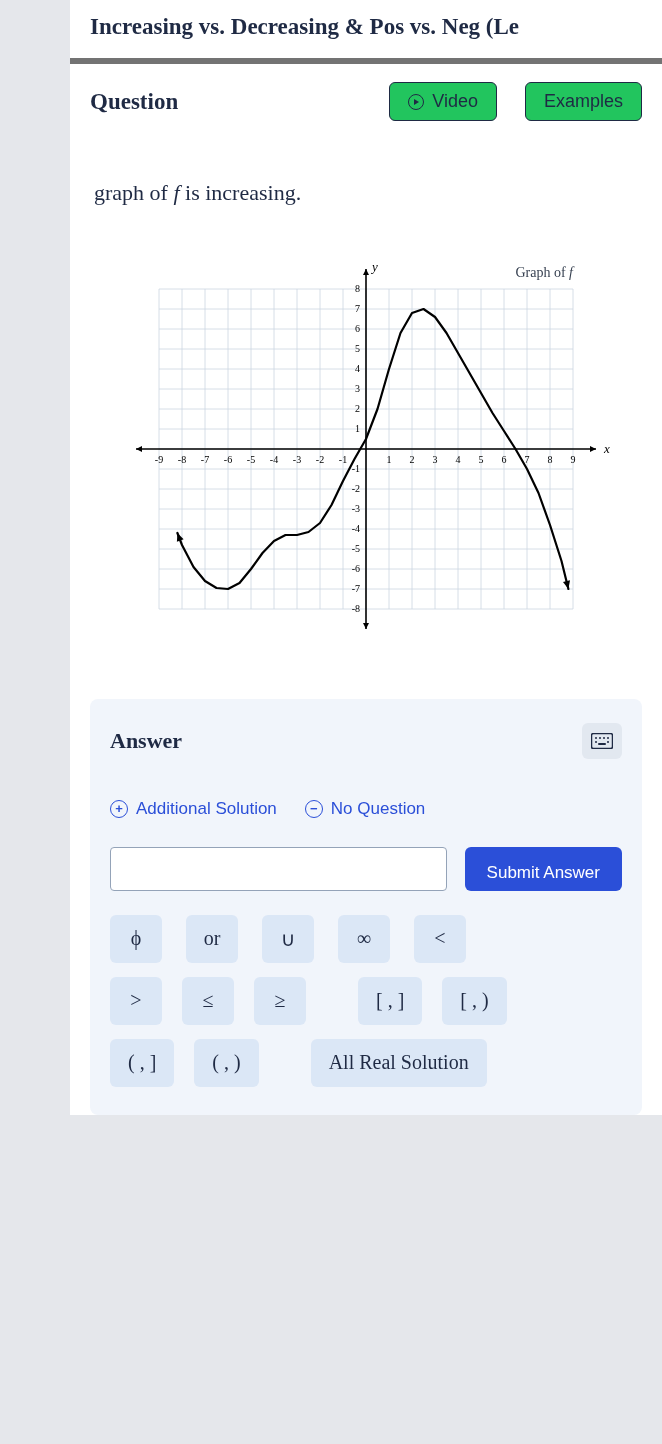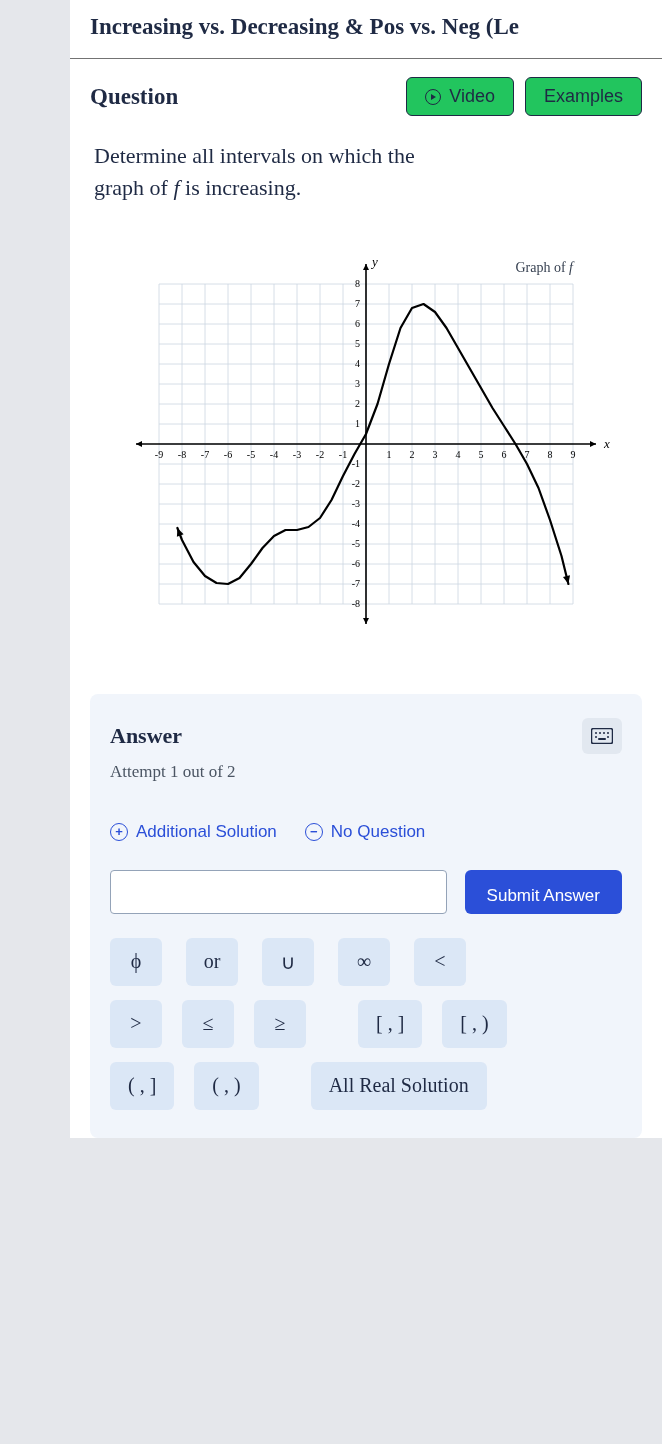--- a/index.html
+++ b/index.html
@@ -12,27 +12,27 @@
   }
   .page {
     background: #fff;
     width: 592px;
   }
   .topic-title {
     font-weight: bold;
     font-size: 23px;
     color: #1f2a44;
     padding: 14px 20px 18px 20px;
-    border-bottom: 1px solid #737373;
+    border-bottom: 6px solid #737373;
   }
   .question-header {
     display: flex;
     align-items: center;
     padding: 18px 20px 12px 20px;
-    gap: 11px;
+    gap: 28px;
     justify-content: center;
   }
   .question-label {
     font-weight: bold;
     font-size: 23px;
     color: #1f2a44;
     flex: 1;
   }
   .hbtn {
     border: 1.5px solid #1f2a44;
@@ -196,21 +196,21 @@
     <button class="hbtn">
       <span class="play-icon"></span>
       <span>Video</span>
     </button>
     <button class="hbtn">
       <span>Examples</span>
     </button>
   </div>
 
   <div class="prompt">
-    <span>Determine all intervals on which the</span><br>
+    <br>
     <span>graph of </span><span class="fvar">f</span><span> is increasing.</span>
   </div>
 
   <div class="graph-wrap">
     <svg id="graph-svg" width="540" height="430" viewBox="0 0 540 430">
         <line x1="63" y1="50" x2="63" y2="370" stroke="#cbd5e1" stroke-width="0.8"></line>
         <line x1="86" y1="50" x2="86" y2="370" stroke="#cbd5e1" stroke-width="0.8"></line>
         <line x1="109" y1="50" x2="109" y2="370" stroke="#cbd5e1" stroke-width="0.8"></line>
         <line x1="132" y1="50" x2="132" y2="370" stroke="#cbd5e1" stroke-width="0.8"></line>
         <line x1="155" y1="50" x2="155" y2="370" stroke="#cbd5e1" stroke-width="0.8"></line>
@@ -303,21 +303,20 @@
           <circle cx="5" cy="5" r="1" fill="#1f2a44"></circle>
             <circle cx="9" cy="5" r="1" fill="#1f2a44"></circle>
             <circle cx="13" cy="5" r="1" fill="#1f2a44"></circle>
             <circle cx="17" cy="5" r="1" fill="#1f2a44"></circle>
           <circle cx="5" cy="9" r="1" fill="#1f2a44"></circle>
             <circle cx="17" cy="9" r="1" fill="#1f2a44"></circle>
           <rect x="7" y="10" width="8" height="2" rx="1" fill="#1f2a44"></rect>
         </svg>
       </div>
     </div>
-    <div class="attempt">Attempt 1 out of 2</div>
 
     <div class="sol-row">
       <div class="sol-link">
         <span class="circ-icon">+</span>
         <span>Additional Solution</span>
       </div>
       <div class="sol-link">
         <span class="circ-icon">−</span>
         <span>No Question</span>
       </div>

